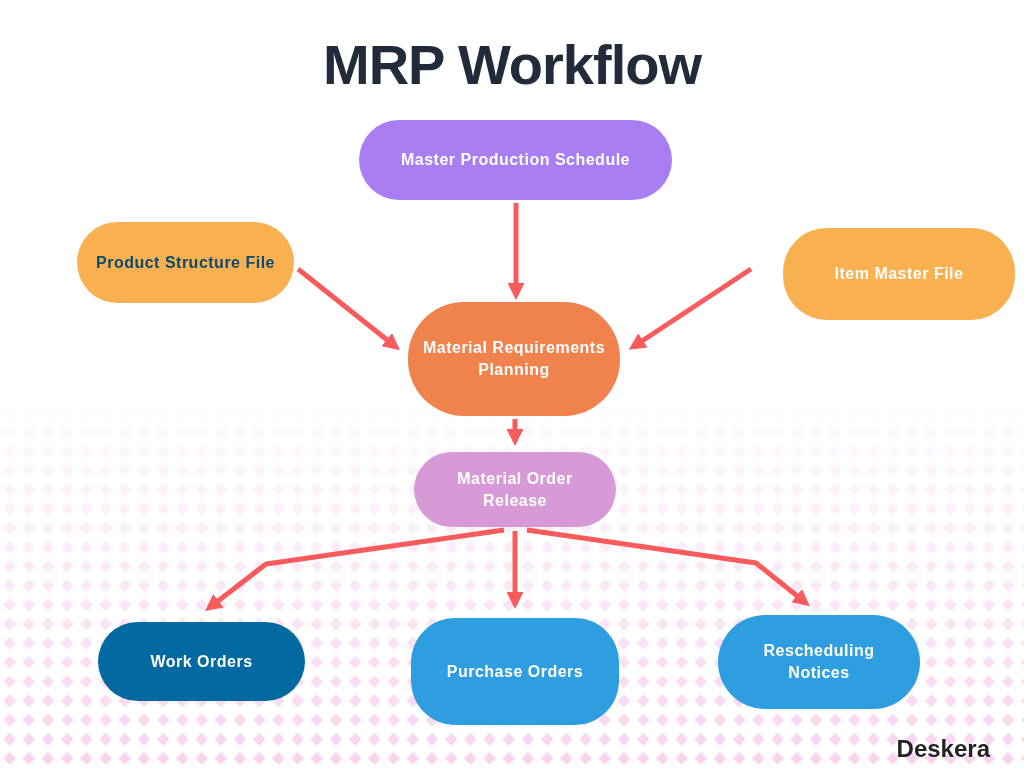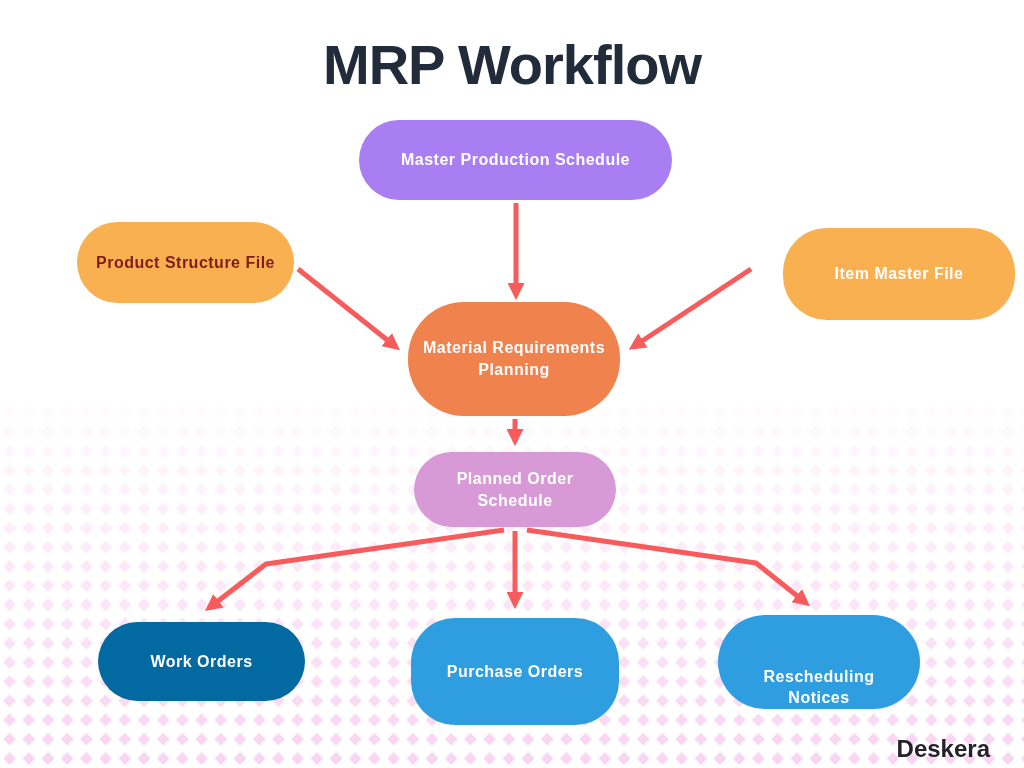--- a/index.html
+++ b/index.html
@@ -91,43 +91,43 @@
     <path class="edge" d="M515,531 L515,604" marker-end="url(#arrowhead)" stroke="#f75b5b"></path>
     <path class="edge" d="M527,530 L756,563 L806,603" marker-end="url(#arrowhead)" stroke="#f75b5b"></path>
   </svg>
 
   <h1 class="page-title" style="color: rgb(34, 43, 58);">MRP Workflow</h1>
 
   <div class="node node-mps" style="background: rgb(168, 126, 242); color: rgb(255, 255, 255);">
     <span>Master Production Schedule</span>
   </div>
 
-  <div class="node node-psf" style="background: rgb(249, 176, 80); color: #7f1d1d;">
+  <div class="node node-psf" style="background: rgb(249, 176, 80); color: #0c4a6e;">
     <span>Product Structure File</span>
   </div>
 
   <div class="node node-imf" style="background: rgb(249, 176, 80); color: rgb(255, 255, 255);">
     <span>Item Master File</span>
   </div>
 
   <div class="node node-mrp" style="background: rgb(240, 130, 78); color: rgb(255, 255, 255);">
     <span>Material Requirements Planning</span>
   </div>
 
   <div class="node node-por" style="background: rgb(216, 154, 214); color: rgb(255, 255, 255);">
-    <span>Planned Order Schedule</span>
+    <span>Material Order Release</span>
   </div>
 
   <div class="node node-wo" style="background: #0369a1; color: rgb(255, 255, 255);">
     <span>Work Orders</span>
   </div>
 
   <div class="node node-po" style="background: rgb(47, 158, 224); color: rgb(255, 255, 255);">
     <span>Purchase Orders</span>
   </div>
 
-  <div class="node node-rn" style="background: rgb(47, 158, 224); color: rgb(255, 255, 255); align-items: flex-end;">
+  <div class="node node-rn" style="background: rgb(47, 158, 224); color: rgb(255, 255, 255);">
     <span>Rescheduling Notices</span>
   </div>
 
   <div class="brand" style="color: rgb(39, 33, 42);">Deskera</div>
 
 </div>
 
 </body></html>

